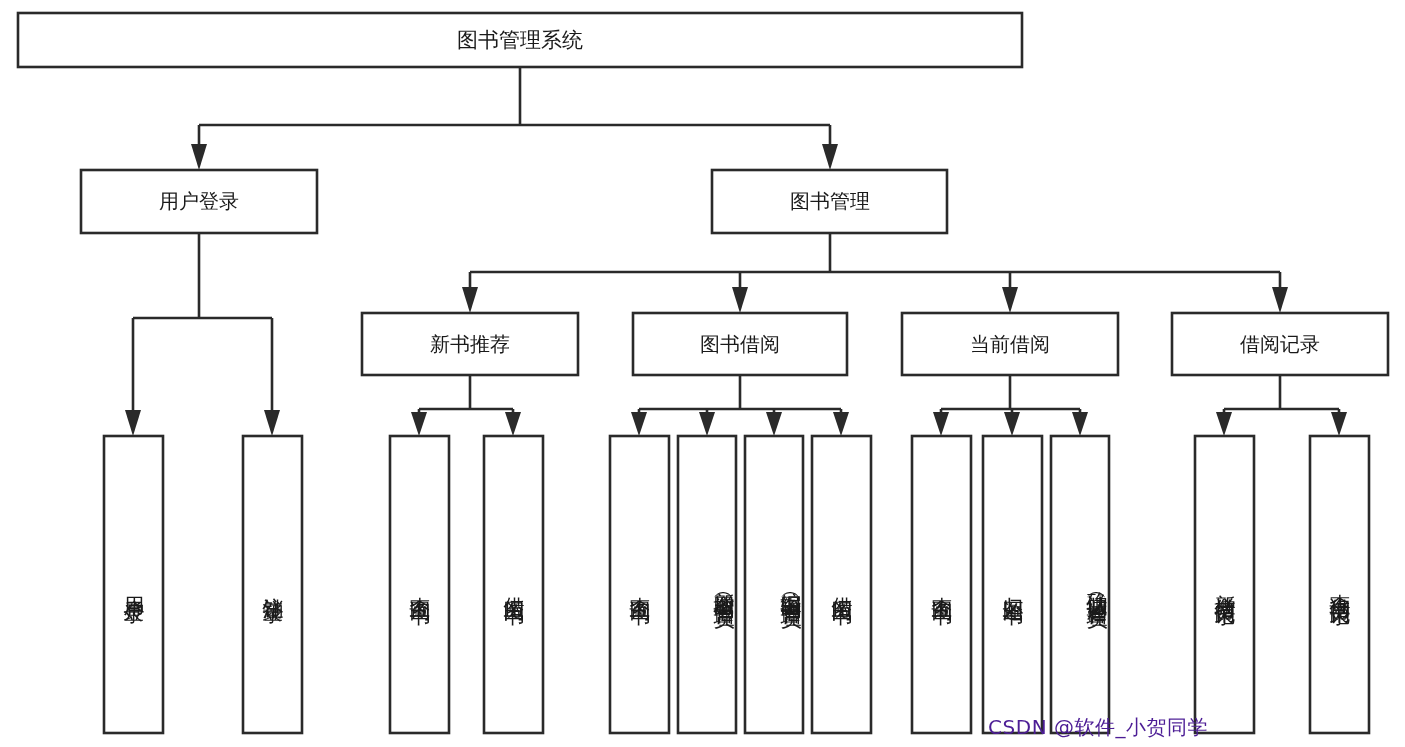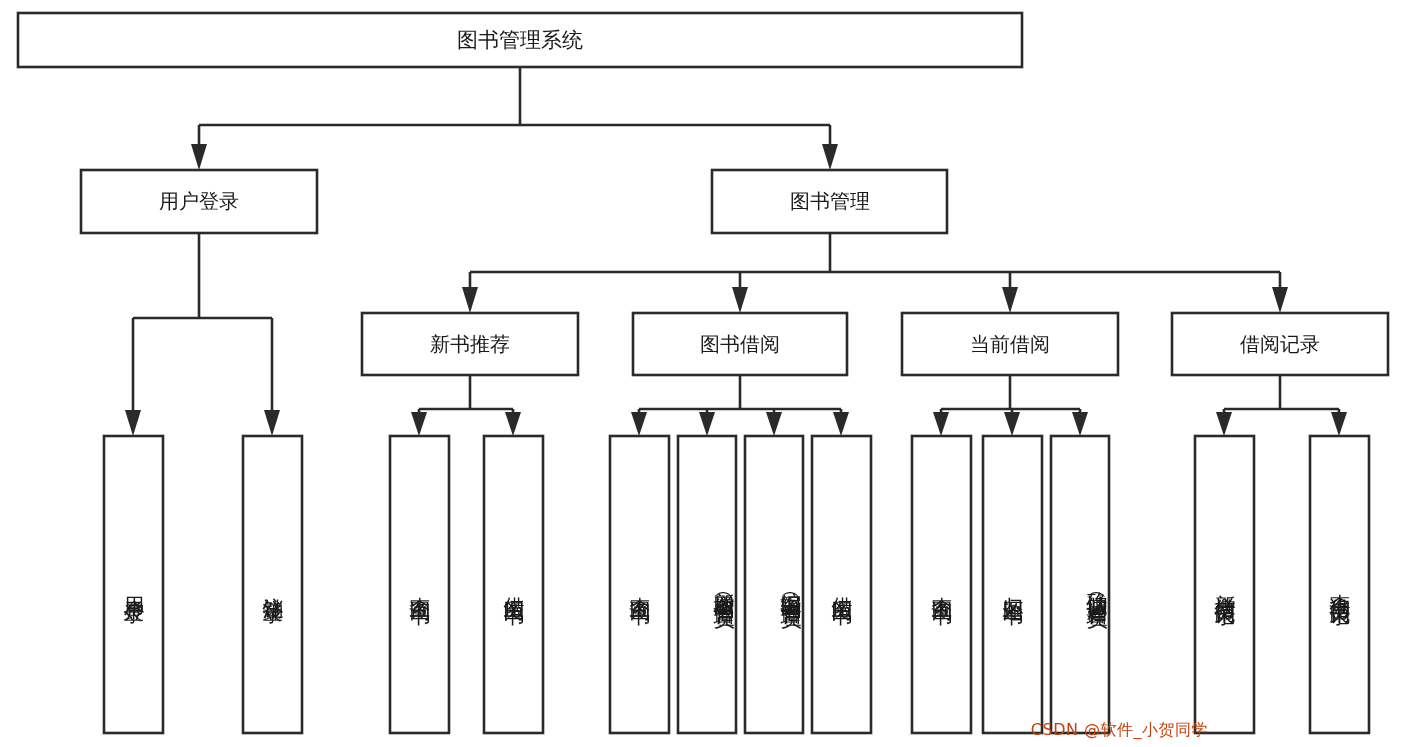--- a/index.html
+++ b/index.html
@@ -73,22 +73,22 @@
     align-items: flex-start;
     justify-content: center;
     padding-top: 4px;
     box-sizing: border-box;
   }
   #watermark {
     position: absolute;
     right: 8px;
     bottom: 6px;
     font-family: "DejaVu Sans", "Liberation Sans", sans-serif;
-    font-size: 16px;
-    color: #c2410c;
+    font-size: 20px;
+    color: #4c1d95;
     letter-spacing: 0.5px;
     white-space: nowrap;
   }
 </style>
 </head>
 <body>
 
 <div id="diagram-root">
 
   <svg id="flow-svg" viewBox="0 0 1405 747">

